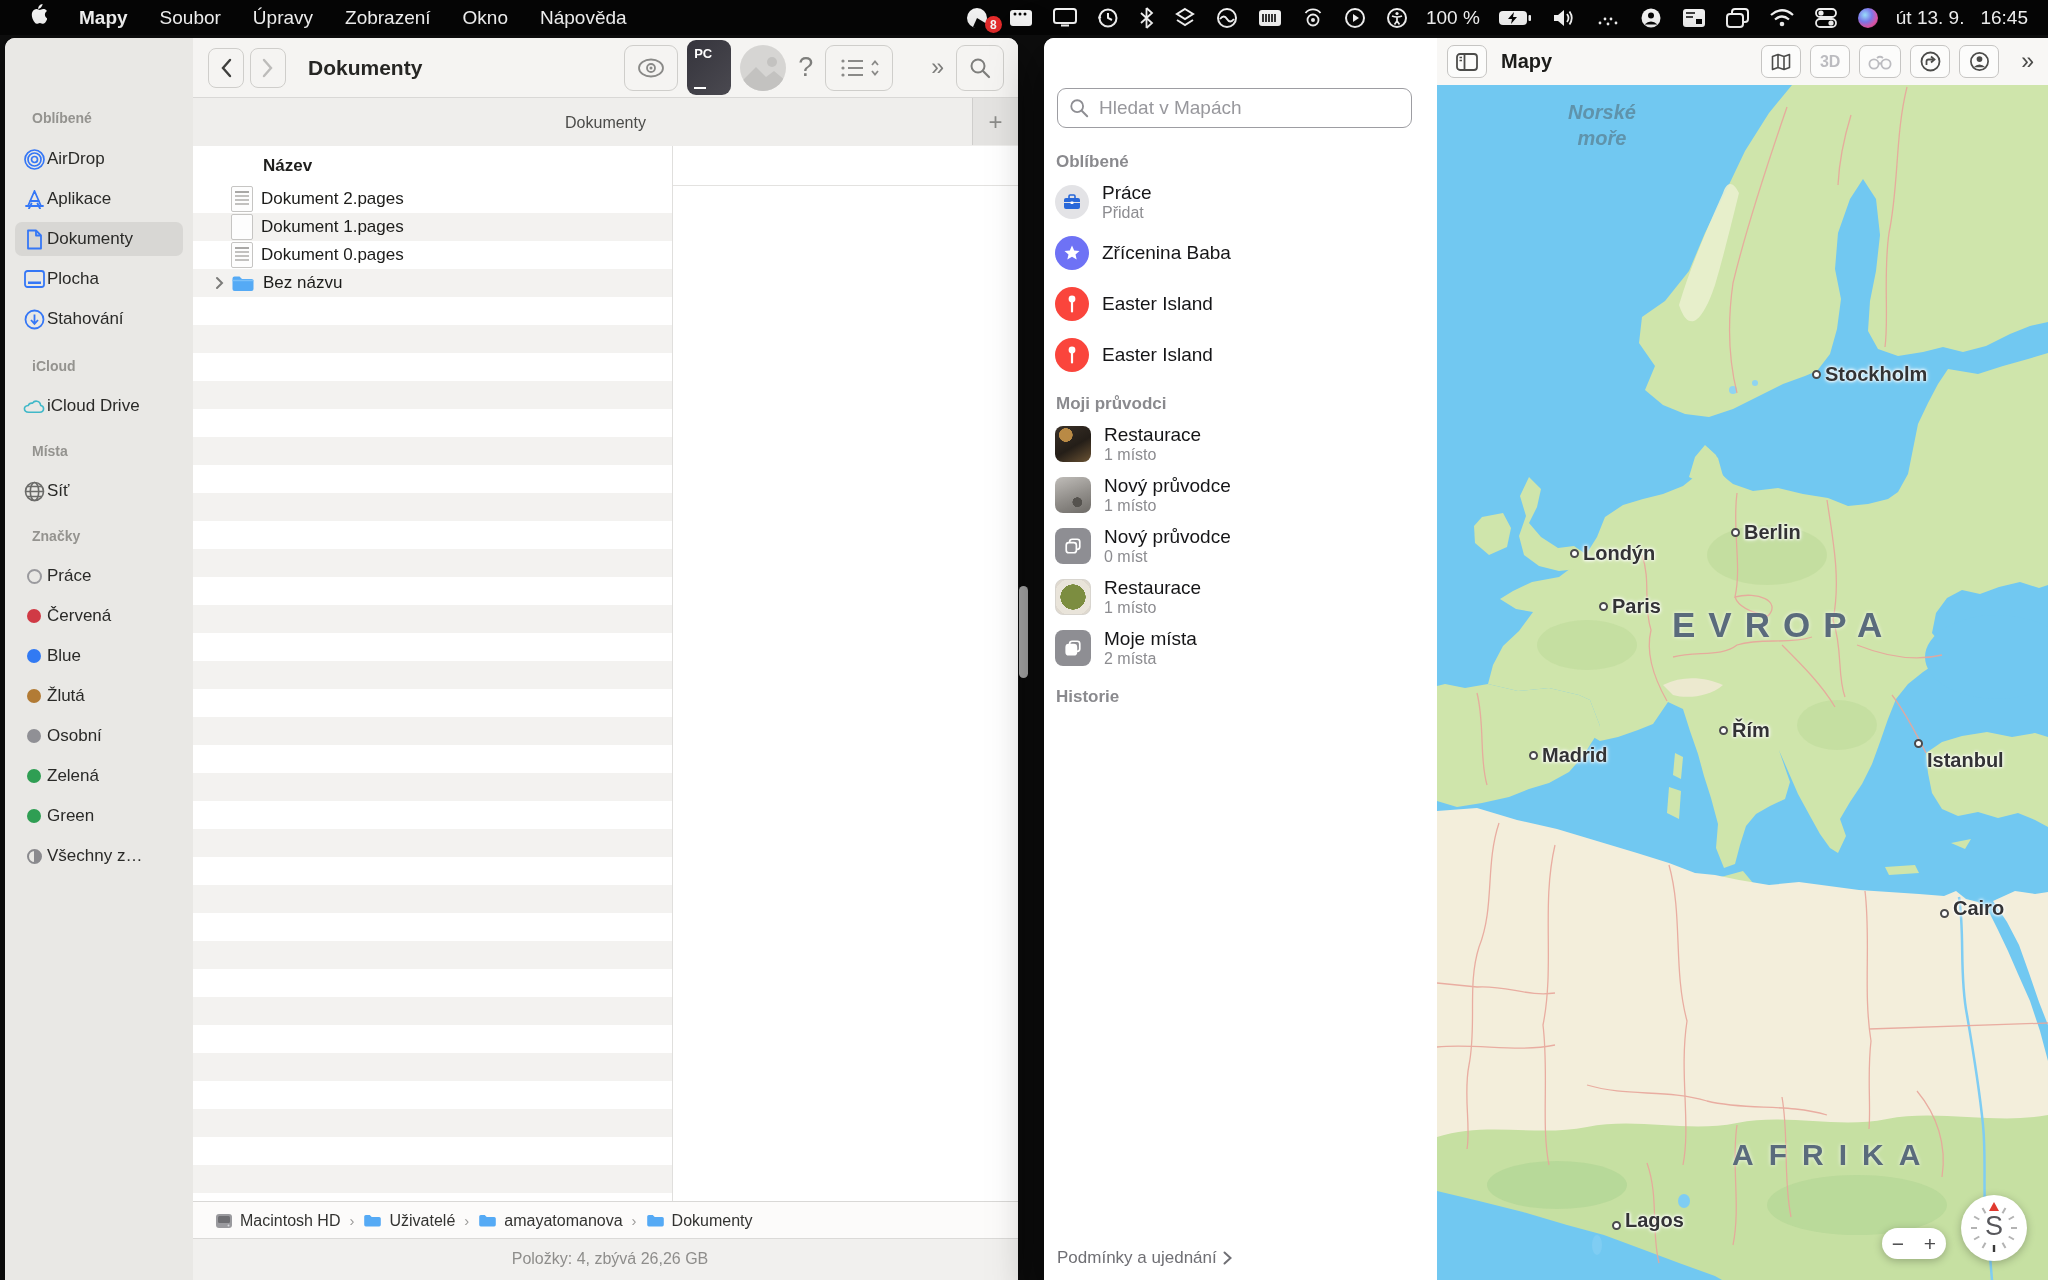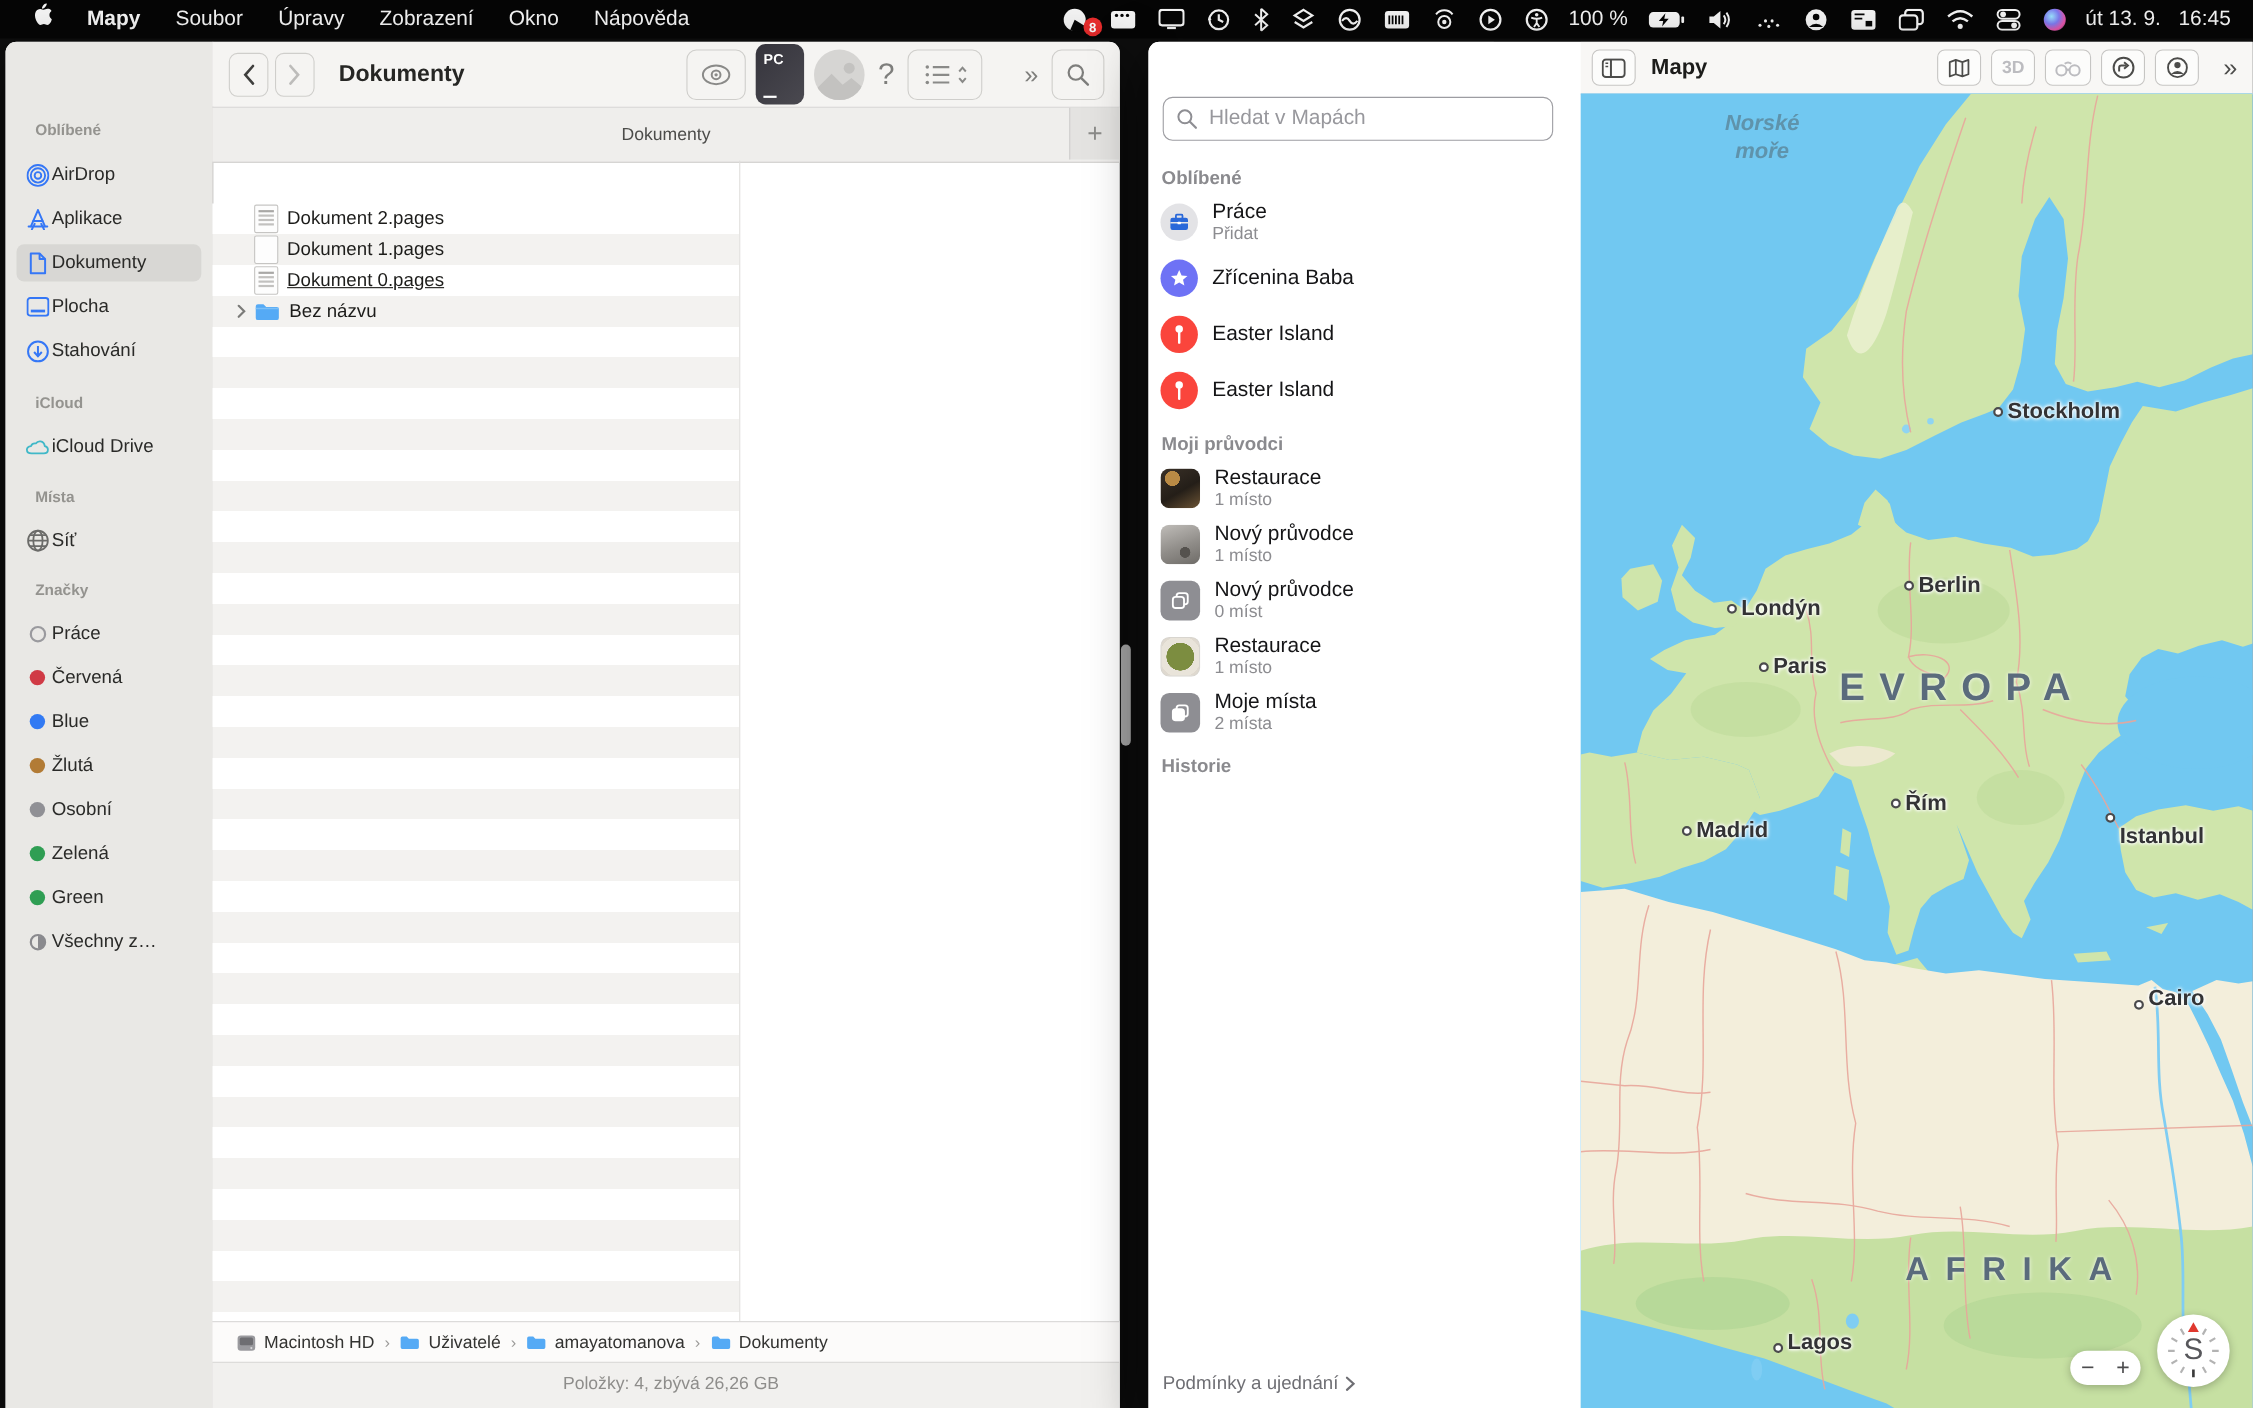--- a/index.html
+++ b/index.html
@@ -403,31 +403,34 @@
           <path d="M14 14 L20 20" stroke="#7e7e7c" stroke-width="2.2" stroke-linecap="round"></path>
         </svg>
     </div>
   </div>
 
   <div class="abs f-tabbar">
     <span class="f-tab-label nw">Dokumenty</span>
     <div class="f-plus">+</div>
   </div>
 
+  <div class="abs f-header">
+    <span class="f-colname nw">Název</span>
+  </div>
 
   <div class="abs f-stripes">
     <div class="f-row" style="top:0;">
       <span class="docic lines"></span>
       <span class="txt nw">Dokument 2.pages</span>
     </div>
     <div class="f-row" style="top:28px;">
       <span class="docic"></span>
       <span class="txt nw">Dokument 1.pages</span>
     </div>
-    <div class="f-row" style="top:56px;text-decoration:underline;">
+    <div class="f-row" style="top:56px;">
       <span class="docic lines"></span>
       <span class="txt nw">Dokument 0.pages</span>
     </div>
     <div class="f-row" style="top:84px;">
       <svg width="11" height="14" viewBox="0 0 11 14" style="margin-left:21px;">
           <path d="M3 2 L8 7 L3 12" stroke="#7b7b79" stroke-width="2" fill="none" stroke-linecap="round"></path>
         </svg>
       <svg width="24" height="19" viewBox="0 0 24 19" style="margin-left:6px;">
           <path d="M1.5 4.5 Q1.5 2.5 3.5 2.5 L8.5 2.5 L11 5 L20.5 5 Q22.5 5 22.5 7 L22.5 15 Q22.5 17 20.5 17 L3.5 17 Q1.5 17 1.5 15 Z" fill="#55aaf5"></path>
           <path d="M1.5 6.5 L22.5 6.5" stroke="#7cc0f8" stroke-width="1.4"></path>

